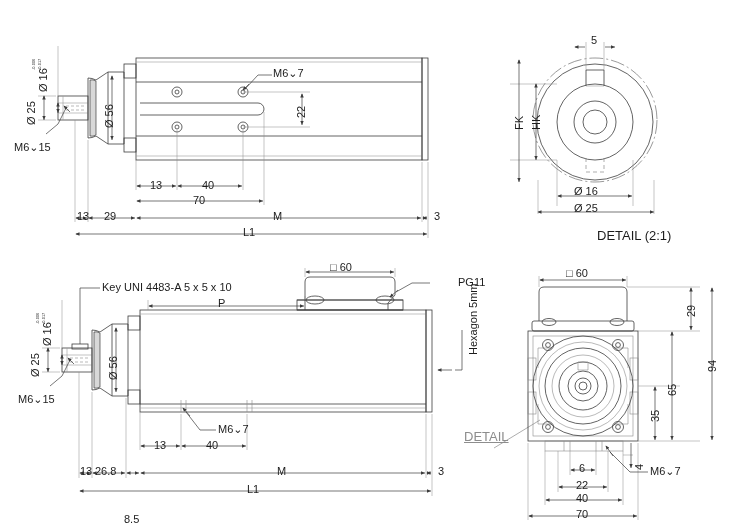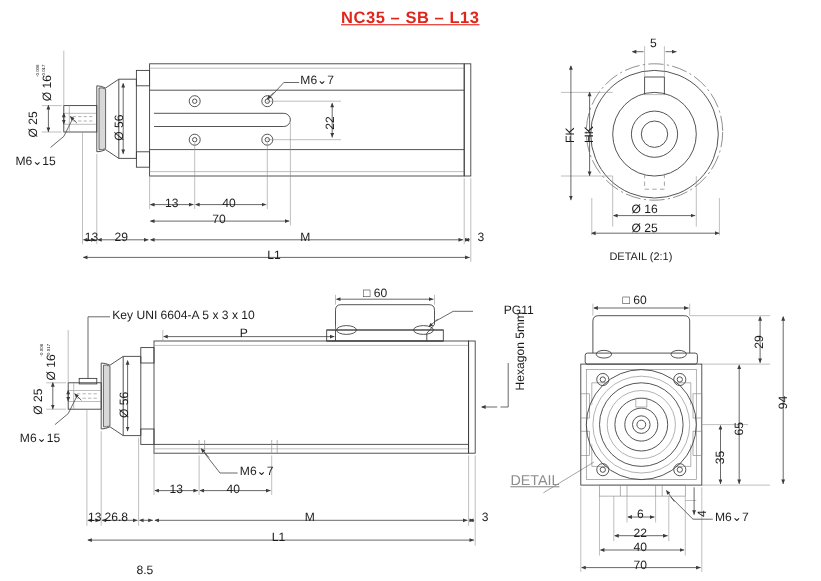--- a/index.html
+++ b/index.html
@@ -8,30 +8,29 @@
   #page{position:absolute;inset:0;}
   svg{position:absolute;left:0;top:0;}
   .title{position:absolute;left:0;top:8px;width:746px;text-align:center;
          font-size:15px;font-weight:bold;color:#e0251b;
          text-decoration:underline;letter-spacing:.5px;}
   .lbl{position:absolute;font-size:11px;color:#1c1c1c;white-space:nowrap;
        line-height:1;}
   .lbl.tiny{font-size:4px;line-height:1.05;}
   .rot{transform-origin:left top;}
   .r90{transform:rotate(-90deg);}
-  .detailcap{position:absolute;font-size:10px;color:#1c1c1c;white-space:nowrap;}
+  .detailcap{position:absolute;font-size:13px;color:#1c1c1c;white-space:nowrap;margin-left:43px;}
   .detaillink{position:absolute;font-size:13px;color:#8d8d8d;
               text-decoration:underline;white-space:nowrap;}
 </style>
 </head>
 <body>
 
 <div id="page">
 
-  <div class="title">NC35 – SB – L13</div>
 
   <svg width="746" height="528">
     <defs>
       <marker id="ar" markerWidth="7" markerHeight="7" refX="6" refY="2.5" orient="auto">
         <path d="M0,0 L6,2.5 L0,5 z" fill="#3c3c3c"></path>
       </marker>
       <marker id="arL" markerWidth="7" markerHeight="7" refX="1" refY="2.5" orient="auto">
         <path d="M6,0 L0,2.5 L6,5 z" fill="#3c3c3c"></path>
       </marker>
       <g id="grp"></g>
@@ -319,21 +318,21 @@
   <div class="lbl" style="left:434px;top:211px;">3</div>
   <div class="lbl" style="left:243px;top:227px;">L1</div>
 
   <div class="lbl" style="left:591px;top:35px;">5</div>
   <div class="lbl rot r90" style="left:514px;top:130px;">FK</div>
   <div class="lbl rot r90" style="left:531px;top:130px;">HK</div>
   <div class="lbl" style="left:574px;top:186px;">Ø 16</div>
   <div class="lbl" style="left:574px;top:203px;">Ø 25</div>
   <div class="detailcap" style="left:554px;top:228px;">DETAIL (2:1)</div>
 
-  <div class="lbl" style="left:102px;top:282px;">Key UNI 6604-A 5 x 3 x 10</div>
+  <div class="lbl" style="left:102px;top:282px;">Key UNI 4483-A 5 x 5 x 10</div>
   <div class="lbl rot r90" style="left:42px;top:346px;">Ø 16</div>
   <div class="lbl tiny rot r90" style="left:36px;top:324px;">-0.006</div>
   <div class="lbl tiny rot r90" style="left:42px;top:324px;">-0.017</div>
   <div class="lbl rot r90" style="left:30px;top:377px;">Ø 25</div>
   <div class="lbl rot r90" style="left:108px;top:380px;">Ø 56</div>
   <div class="lbl" style="left:18px;top:394px;">M6⌄15</div>
   <div class="lbl" style="left:218px;top:298px;">P</div>
   <div class="lbl" style="left:330px;top:262px;">□ 60</div>
   <div class="lbl" style="left:458px;top:277px;">PG11</div>
   <div class="lbl rot r90" style="left:468px;top:355px;">Hexagon 5mm</div>

